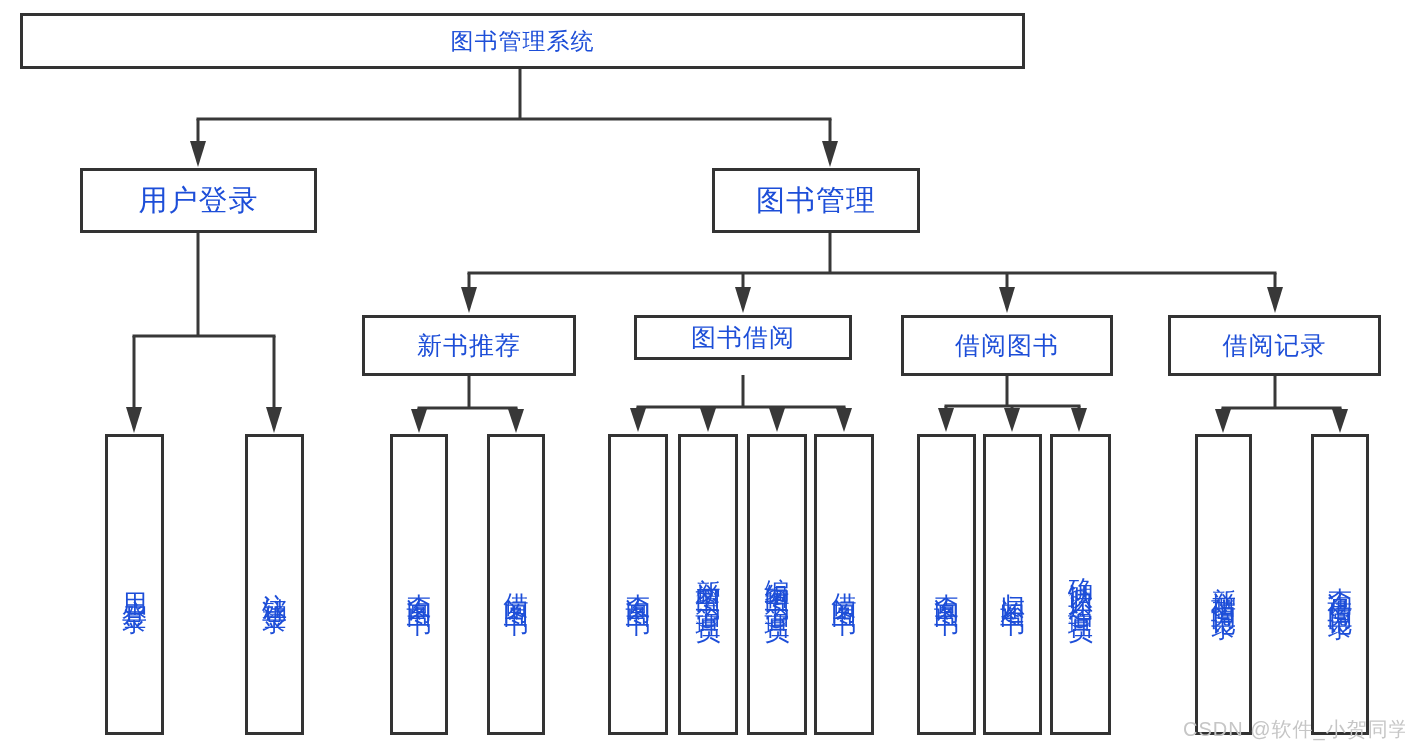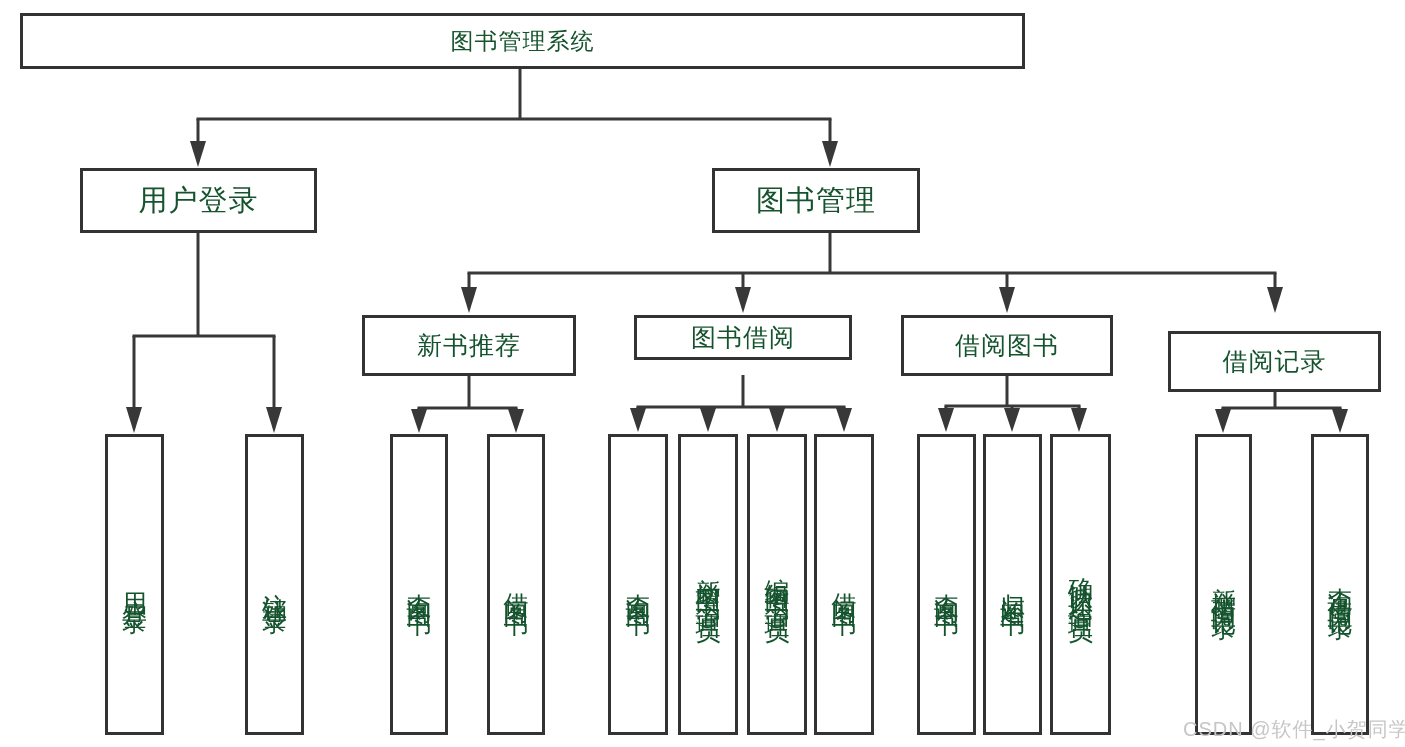--- a/index.html
+++ b/index.html
@@ -26,41 +26,41 @@
   }
   .node {
     position: absolute;
     box-sizing: border-box;
     border: 3px solid #333333;
     background: #ffffff;
     display: flex;
     align-items: center;
     justify-content: center;
     z-index: 2;
-    color: #14532d;
+    color: #1d4ed8;
   }
   .node.h-root   { font-size: 23px; letter-spacing: 1px; }
   .node.h-lvl2   { font-size: 29px; letter-spacing: 1px; }
   .node.h-lvl3   { font-size: 25px; letter-spacing: 1px; }
   .node.leaf span {
     writing-mode: vertical-rl;
     text-orientation: mixed;
     font-size: 25px;
     letter-spacing: 6px;
     line-height: 1;
     white-space: nowrap;
   }
   
   .n-root  { left: 20px;   top: 13px;  width: 1005px; height: 56px; }
   .n-l2a   { left: 80px;   top: 168px; width: 237px;  height: 65px; }
   .n-l2b   { left: 712px;  top: 168px; width: 208px;  height: 65px; }
   .n-l3a   { left: 362px;  top: 315px; width: 214px;  height: 61px; }
   .n-l3b   { left: 634px;  top: 315px; width: 218px;  height: 45px; }
   .n-l3c   { left: 901px;  top: 315px; width: 212px;  height: 61px; }
-  .n-l3d   { left: 1168px; top: 315px; width: 213px;  height: 61px; margin-top: 16px; }
+  .n-l3d   { left: 1168px; top: 315px; width: 213px;  height: 61px; }
   .leaf    { top: 434px; height: 301px; }
   .n-a1 { left: 105px;  width: 59px; }
   .n-a2 { left: 245px;  width: 59px; }
   .n-b1 { left: 390px;  width: 58px; }
   .n-b2 { left: 487px;  width: 58px; }
   .n-c1 { left: 608px;  width: 60px; }
   .n-c2 { left: 678px;  width: 60px; }
   .n-c3 { left: 747px;  width: 60px; }
   .n-c4 { left: 814px;  width: 60px; }
   .n-d1 { left: 917px;  width: 59px; }

